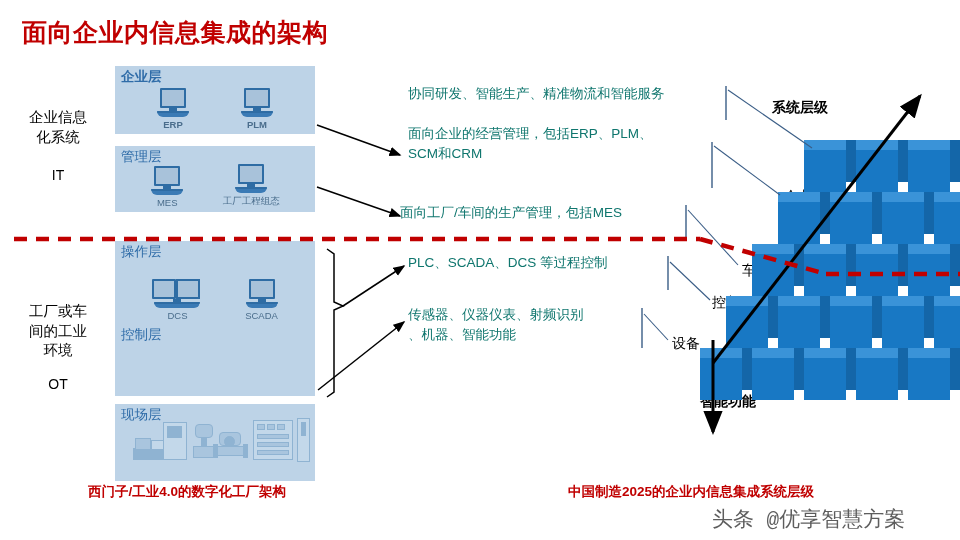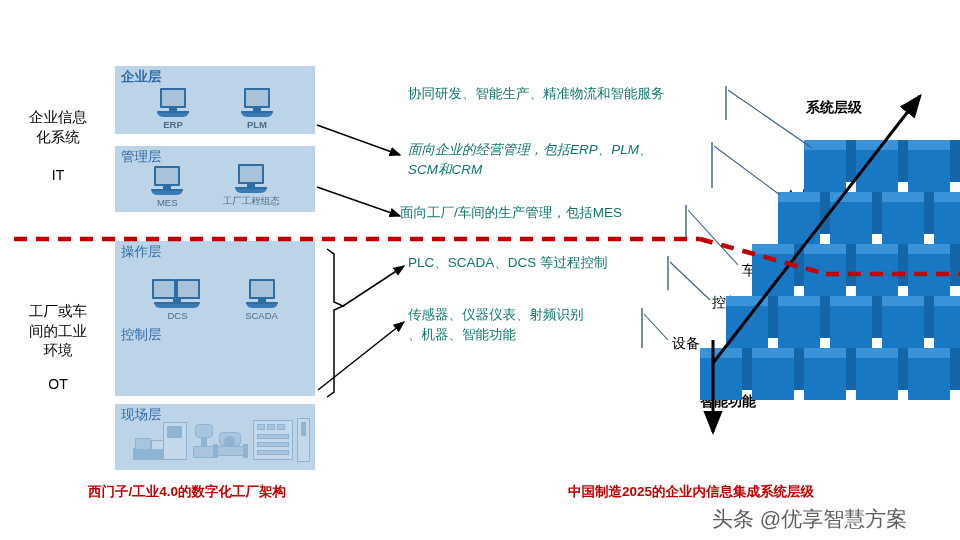--- a/index.html
+++ b/index.html
@@ -135,42 +135,42 @@
 
   
   .desc {
     position: absolute;
     font-size: 13.5px;
     color: #0f766e;
     line-height: 1.45;
     white-space: pre-line;
   }
   #desc0 { left: 408px; top: 84px; width: 300px; }
-  #desc1 { left: 408px; top: 140px; width: 290px; font-style: italic; }
+  #desc1 { left: 408px; top: 124px; width: 290px; }
   #desc2 { left: 400px; top: 203px; width: 310px; }
   #desc3 { left: 408px; top: 253px; width: 300px; }
   #desc4 { left: 408px; top: 305px; width: 240px; }
 
   
   .tier {
     position: absolute;
     font-size: 14px;
     color: #000000;
     white-space: nowrap;
   }
 
   
   .axis-cap {
     position: absolute;
     font-size: 14px;
     font-weight: bold;
     color: #000000;
     white-space: nowrap;
   }
-  #axis-top { left: 806px; top: 99px; }
+  #axis-top { left: 772px; top: 99px; }
   #axis-bottom { left: 700px; top: 393px; }
 
   
   #cubes { position: absolute; left: 700px; top: 120px; width: 260px; height: 300px; }
   .cube { position: absolute; }
   .cube .face-front { position: absolute; left: 0; top: 10px; width: 42px; height: 42px; background: #1878c4; }
   .cube .face-top {
     position: absolute; left: 0; top: 0; width: 42px; height: 10px;
     background: #3a93d8;
     transform-origin: bottom left;
@@ -190,30 +190,31 @@
 
   
   #watermark {
     position: absolute;
     left: 712px;
     top: 505px;
     font-size: 21px;
     color: #3a3a3a;
     opacity: 0.82;
     white-space: nowrap;
-    font-family: Liberation Sans, sans-serif;
+    font-family: Liberation Mono, monospace;
   }
 
   svg.overlay { position: absolute; left: 0; top: 0; width: 960px; height: 540px; pointer-events: none; }
 </style>
 </head>
 <body>
 
 <div id="canvas">
 
+  <div id="title">面向企业内信息集成的架构</div>
 
   <div class="side-label" id="it-label">企业信息
 化系统</div>
   <div class="side-label" id="it-tag">IT</div>
   <div class="side-label" id="ot-label">工厂或车
 间的工业
 环境</div>
   <div class="side-label" id="ot-tag">OT</div>
 
   <div class="layer-panel" style="top:66px;height:68px;font-weight:bold;">
@@ -280,21 +281,21 @@
         </div>
         <div class="dev-cap">SCADA</div>
       </div>
     </div>
   </div>
 
   <div class="layer-panel" style="top:324px;height:72px;">
     <div class="layer-title">控制层</div>
   </div>
 
-  <div class="layer-panel" style="top:404px;height:66px;">
+  <div class="layer-panel" style="top:404px;height:77px;">
     <div class="layer-title">现场层</div>
 
     <div>
       <div class="fld dk" style="left:18px;top:44px;width:34px;height:12px;"></div>
       <div class="fld" style="left:20px;top:34px;width:16px;height:12px;"></div>
       <div class="fld lt" style="left:36px;top:36px;width:18px;height:10px;"></div>
     </div>
     <div>
       <div class="fld lt" style="left:48px;top:18px;width:24px;height:38px;"></div>
       <div class="fld dk" style="left:52px;top:22px;width:15px;height:12px;"></div>

